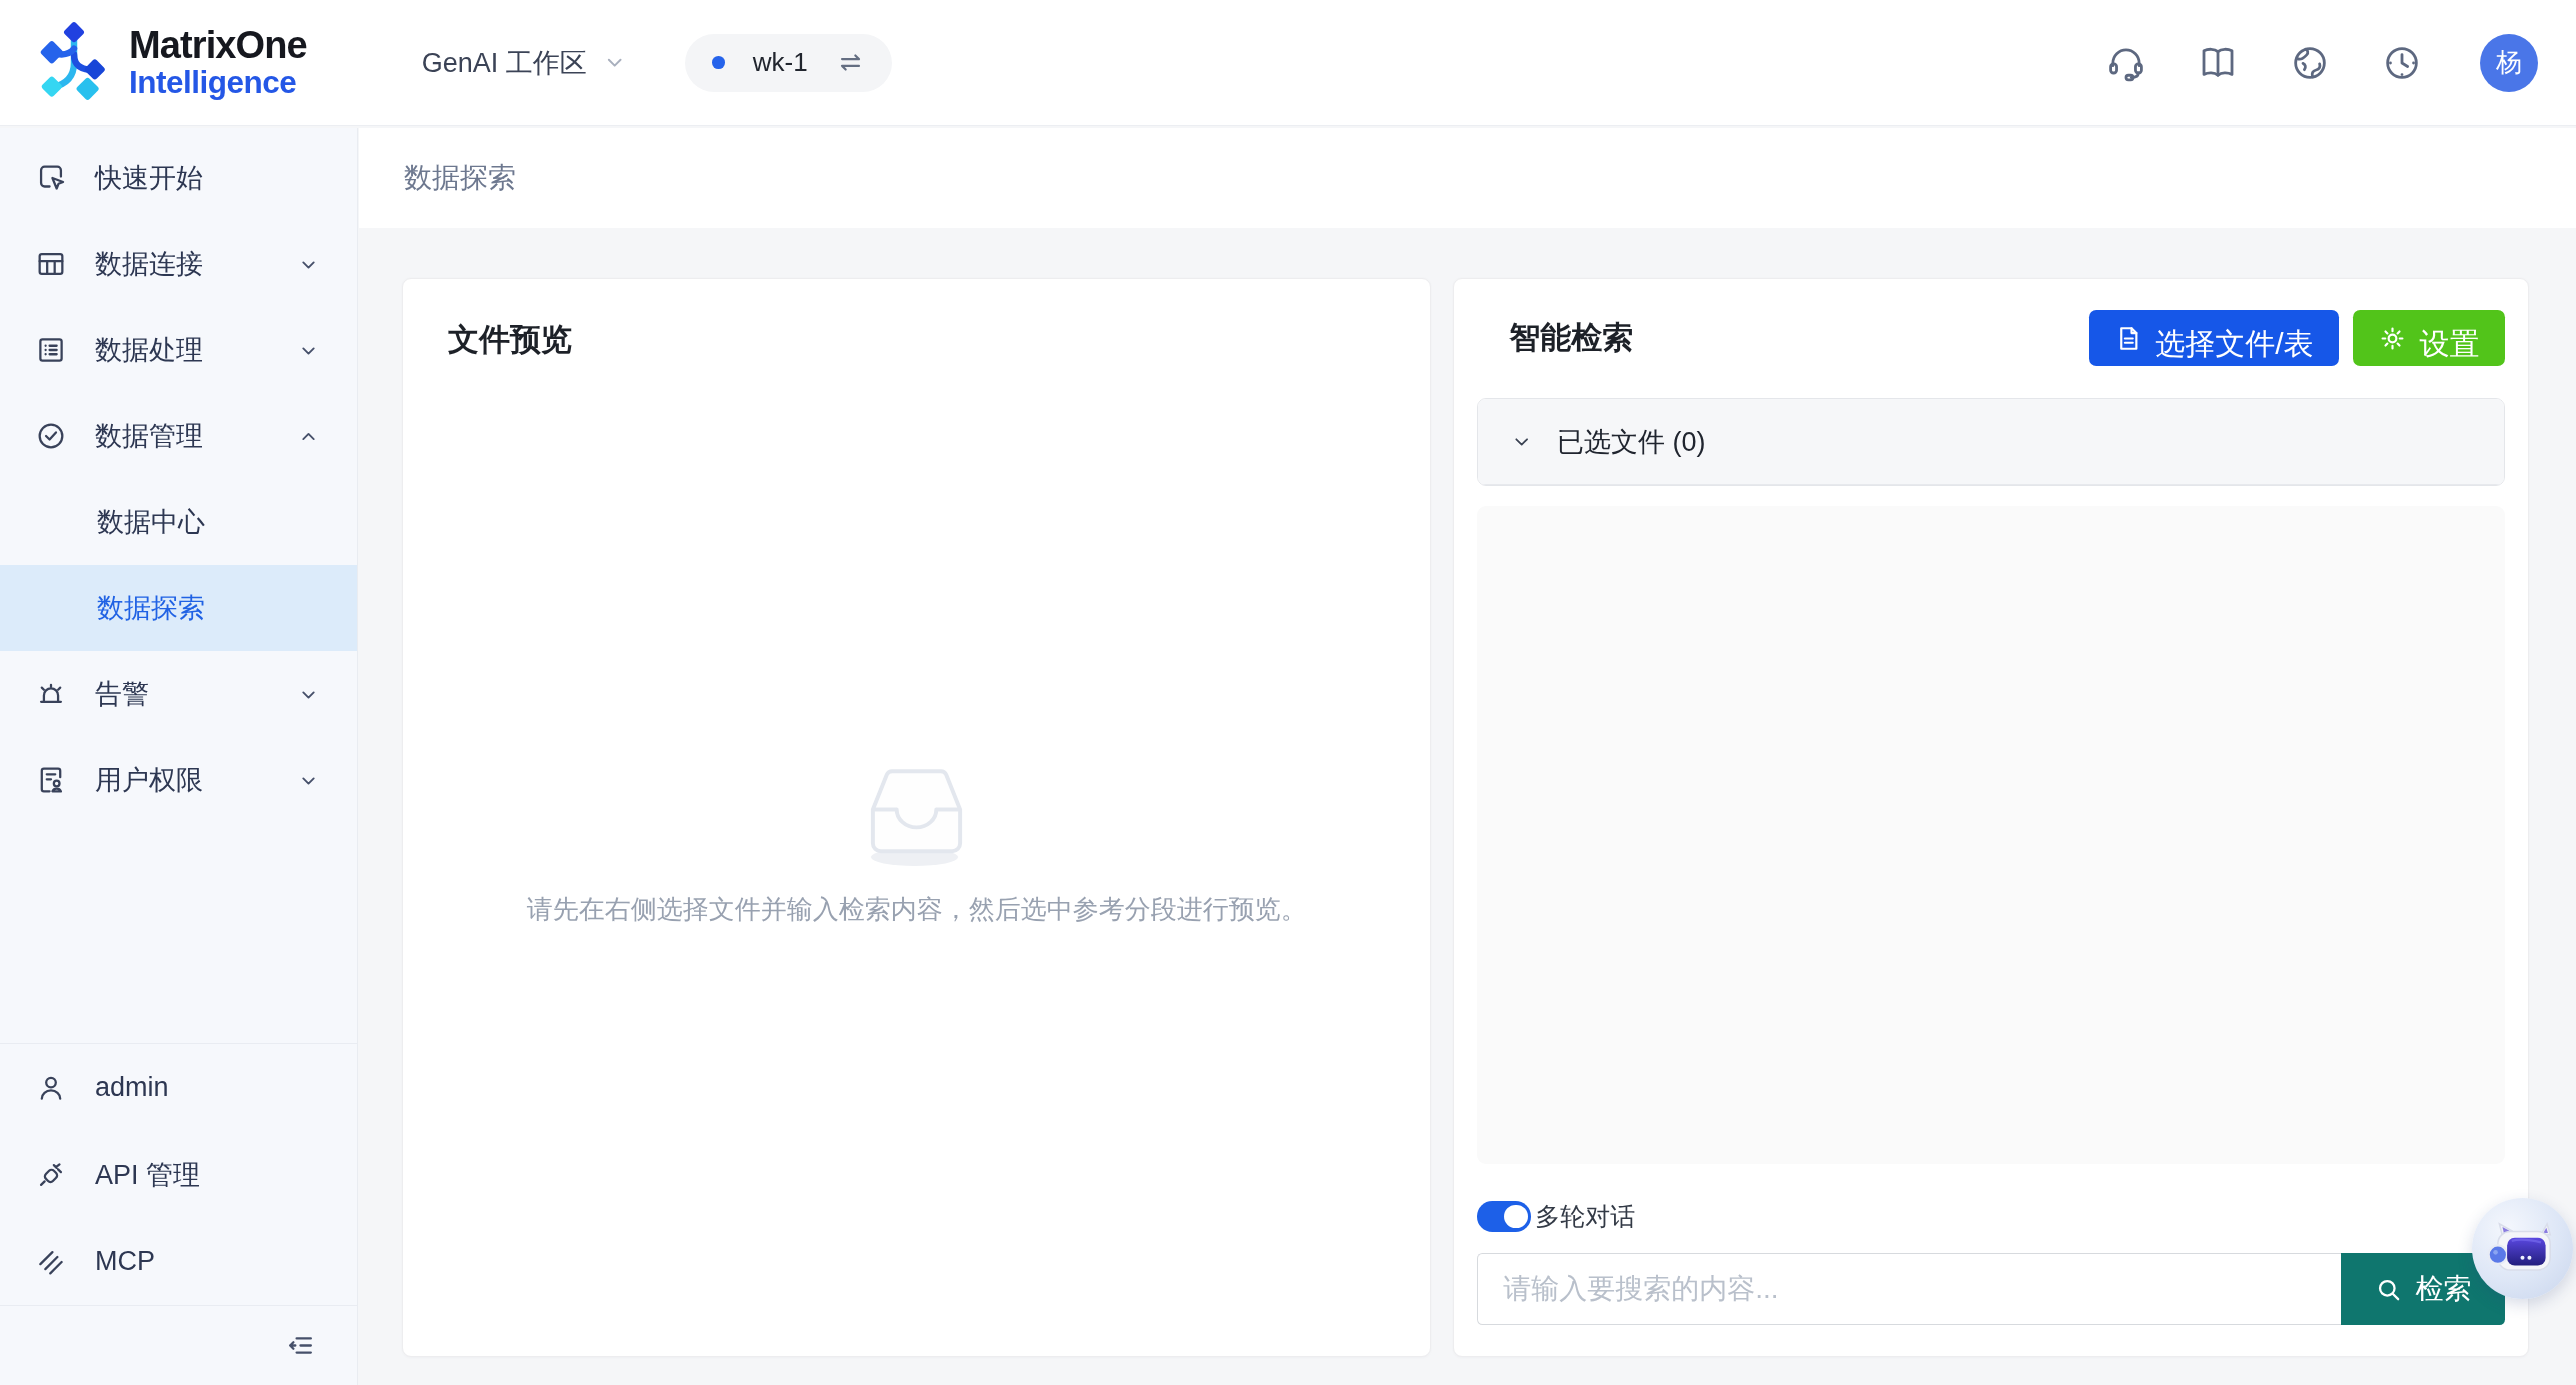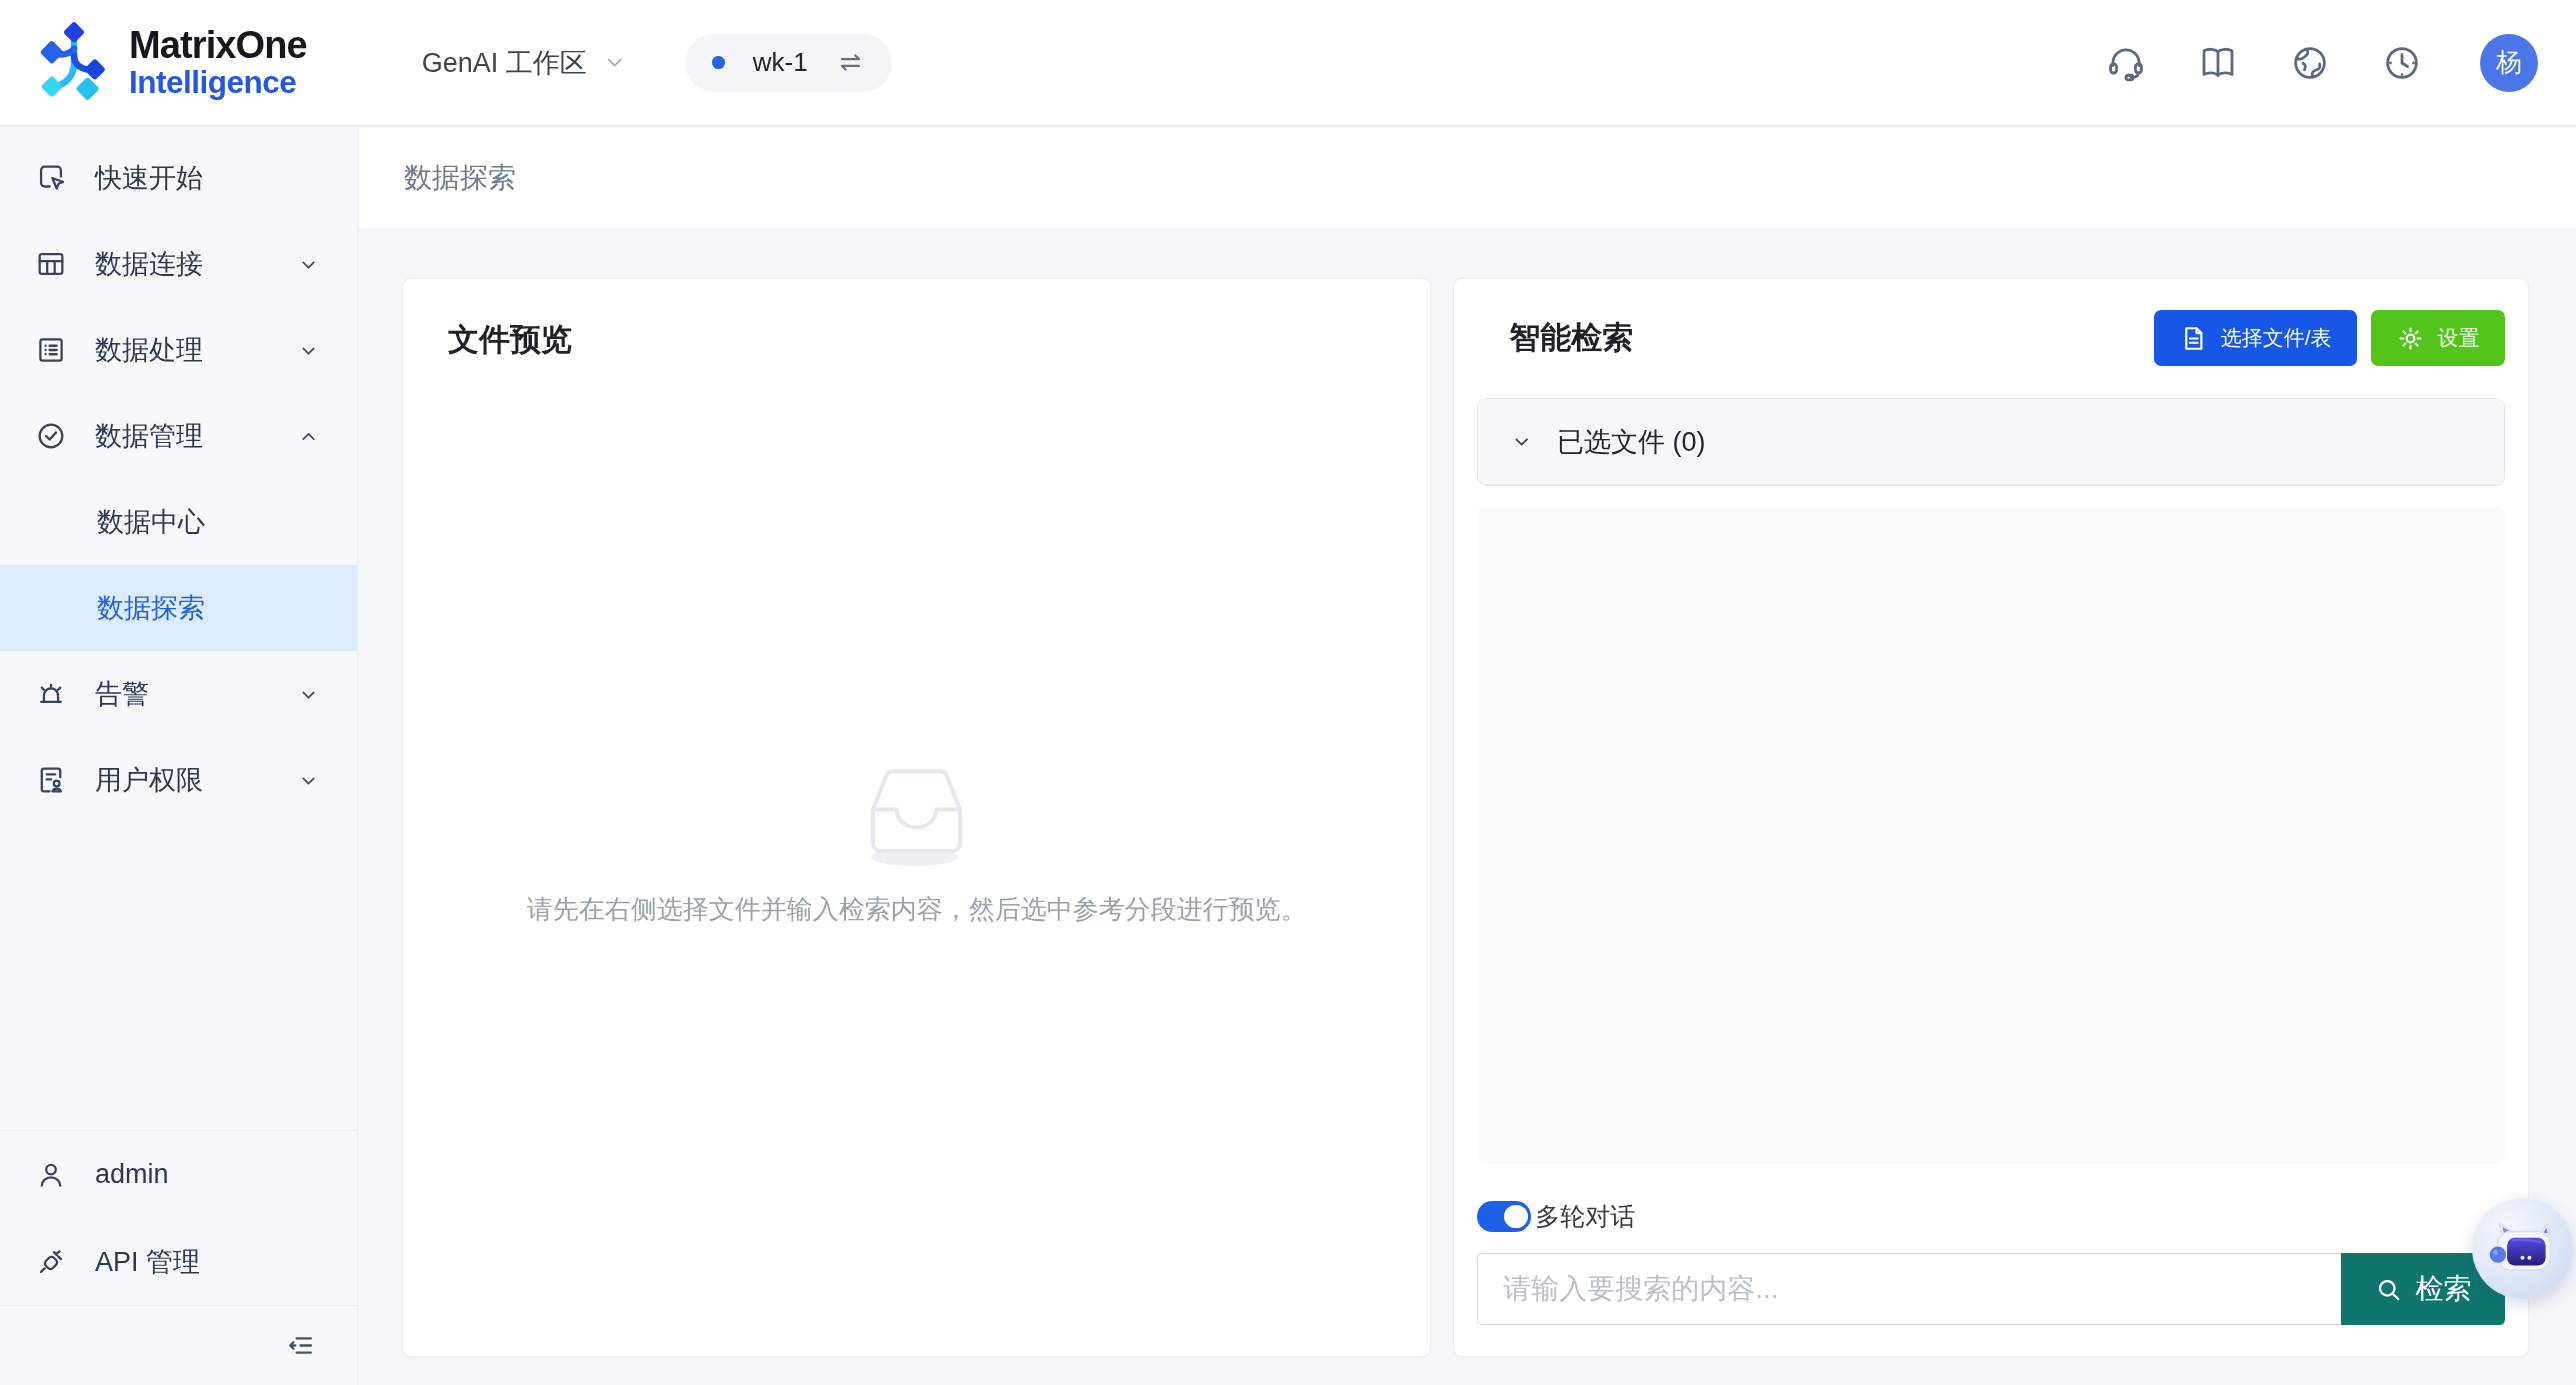--- a/index.html
+++ b/index.html
@@ -56,22 +56,22 @@
   .panel-title { font-size:31px; font-weight:700; color:#1d2128; }
   .lp-title-row { padding:40px 0 0 45px; }
   .empty-wrap { flex:1; display:flex; flex-direction:column; align-items:center; justify-content:center; padding-bottom:36px; }
   .empty-icon { width:135px; height:115px; }
   .empty-text { margin-top:23.4px; font-size:26px; color:#98a1b0; text-align:center; padding:0 54px; }
 
   
   .rp { padding:31px 23.4px 31px 23.4px; }
   .rp-header { display:flex; align-items:center; padding-left:32px; }
   .rp-actions { margin-left:auto; display:flex; gap:14.4px; }
-  .btn { height:56px; border:none; border-radius:7.2px; color:#fff; font-size:21px;
-    display:flex; align-items:center; gap:12.6px; padding:0 25px; cursor:pointer;
+  .btn { height:56px; border:none; border-radius:7.2px; color:#fff; font-size:30px;
+    display:flex; gap:12.6px; padding:14px 25px; cursor:pointer;
     font-family:"Liberation Sans", sans-serif; }
   .btn-blue { background:#1657e8; }
   .btn-green { background:#52c41a; }
   .btn .bicon { width:29px; height:29px; color:#fff; }
 
   .files-card { margin-top:32px; border:1.8px solid #e4e6ea; border-radius:9px; overflow:hidden; }
   .files-card-header { height:86px; background:#f6f7f9; border-bottom:1.8px solid #e7e9ed;
     display:flex; align-items:center; gap:23.4px; padding:0 32px; cursor:pointer; }
   .files-card-header .chev { width:23.4px; height:23.4px; color:#3a4252; }
   .files-card-title { font-size:27px; color:#20252f; }
@@ -286,20 +286,28 @@
     </div>
     <div class="nav-item">
       <svg class="nicon" viewBox="0 0 24 24">
         <g fill="none" stroke="currentColor" stroke-width="1.6" stroke-linecap="round" stroke-linejoin="round">
           <path d="M5 19 L7.5 16.5"></path>
           <rect x="8.6" y="8.6" width="7" height="8" rx="2.4" transform="rotate(45 12 12.5)"></rect>
           <path d="M14 5 L16 7 M17 8 L19 10 M15.5 6.5 L18 4.5"></path>
         </g>
       </svg>
       <span class="nlabel">API 管理</span>
+    </div>
+    <div class="nav-item">
+      <svg class="nicon" viewBox="0 0 24 24">
+        <g fill="none" stroke="currentColor" stroke-width="1.6" stroke-linecap="round" stroke-linejoin="round">
+          <path d="M4.5 13.5 L13 5 M8 17 L16.5 8.5 M11.5 20 L19.5 12 M11.5 20 L13.5 18"></path>
+        </g>
+      </svg>
+      <span class="nlabel">MCP</span>
     </div>
   </div>
   <div class="side-divider"></div>
   <div class="collapse-row">
     <svg class="collapse-btn" viewBox="0 0 24 24">
       <g fill="none" stroke="currentColor" stroke-width="1.8" stroke-linecap="round" stroke-linejoin="round">
         <path d="M9 6.5 H20 M9 17.5 H20 M12 12 H20"></path>
         <path d="M8 12 H4 M6.5 9.5 L4 12 L6.5 14.5"></path>
       </g>
     </svg>

